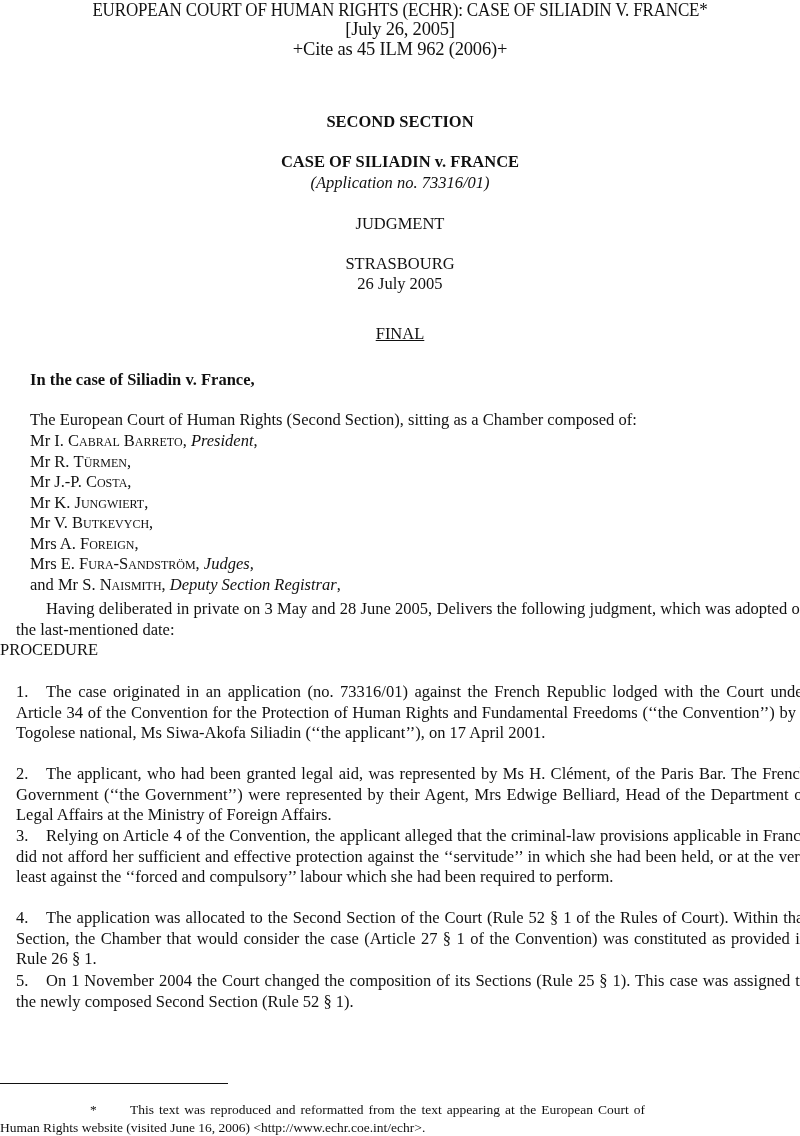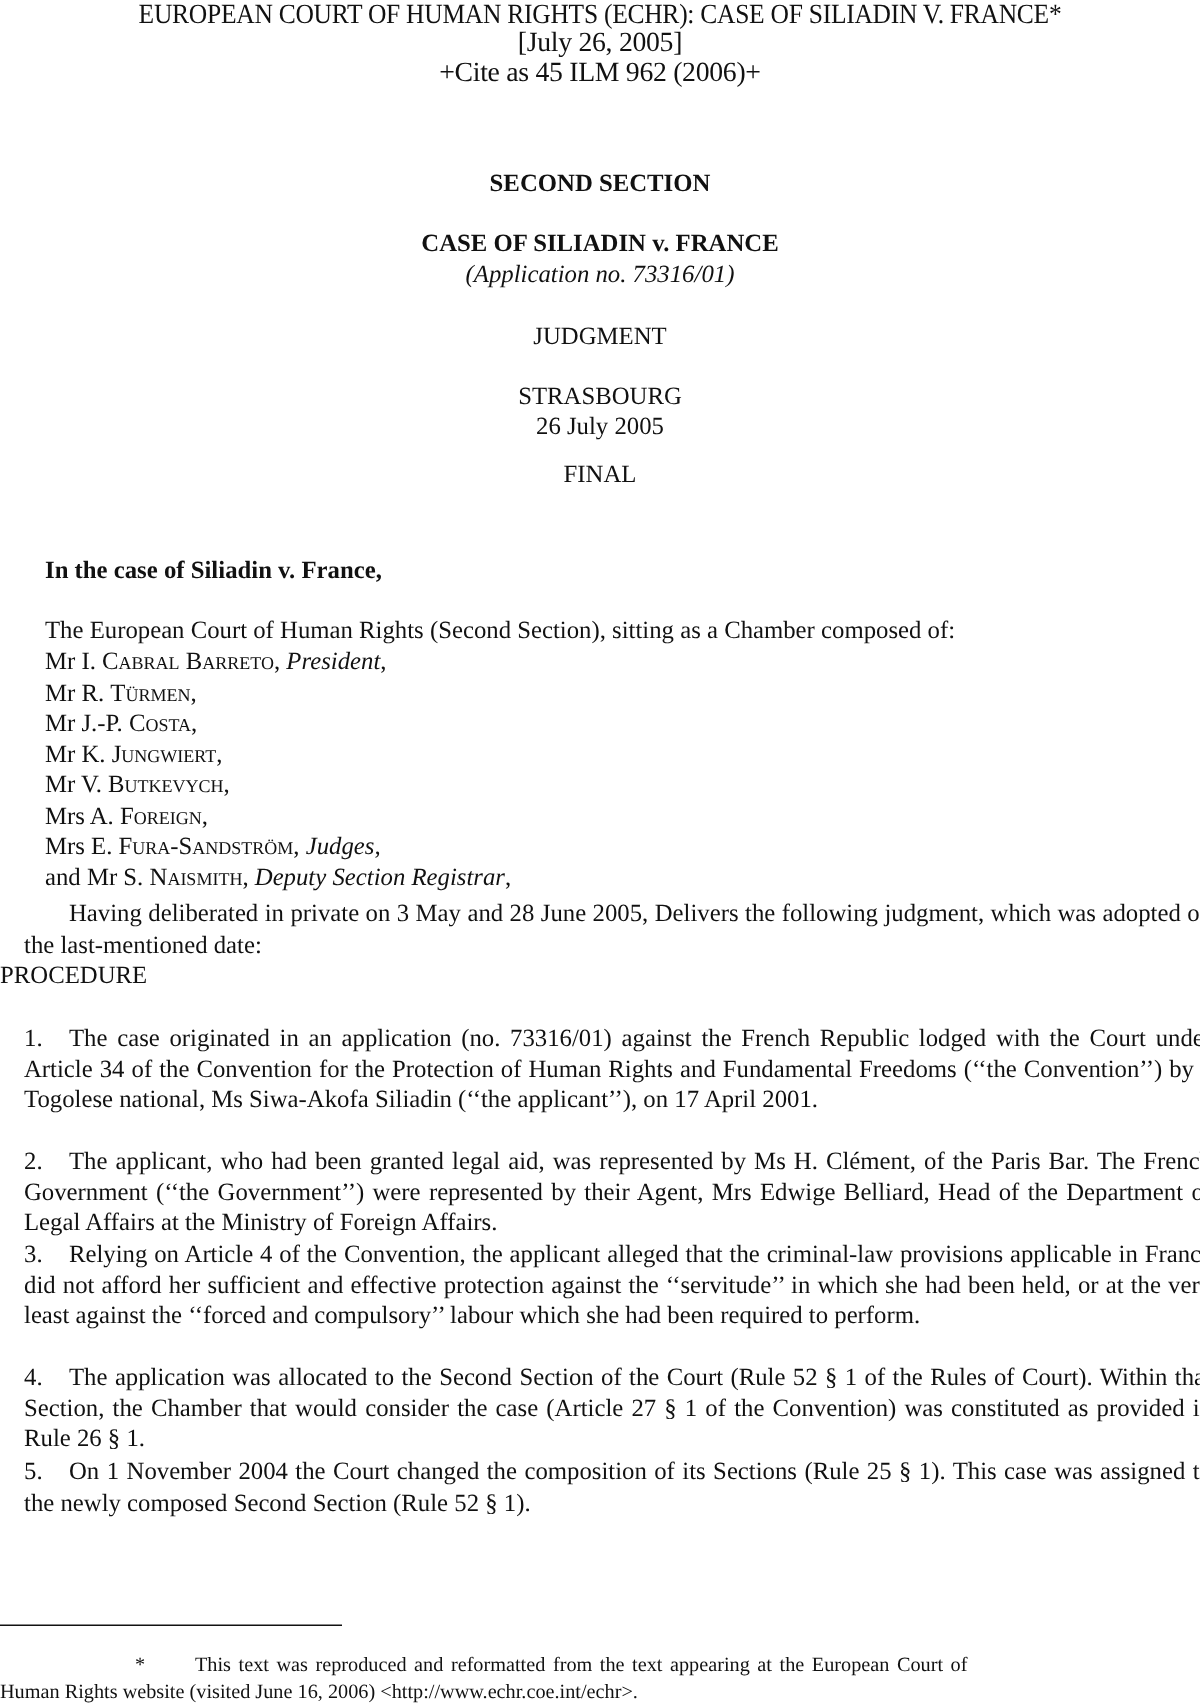--- a/index.html
+++ b/index.html
@@ -18,21 +18,21 @@
     .caption { font-size: 16.5px; line-height: 20px; }
     .bold { font-weight: bold; }
     .ital { font-style: italic; }
 
     .section { top: 112px; }
     .case { top: 152px; }
     .appno { top: 173px; }
     .judgment { top: 214px; }
     .stras { top: 254px; }
     .date { top: 274px; }
-    .final { top: 306px; }
+    .final { top: 324px; text-decoration: underline; }
 
     .body-text { font-size: 16.5px; line-height: 20.5px; }
     .intro { left: 30px; top: 370px; }
     .composed { left: 30px; top: 410px; }
     .judges { left: 30px; top: 431px; }
     .judges div { height: 20.5px; line-height: 20.5px; white-space: nowrap; }
     .sc { font-variant: small-caps; }
 
     .para { left: 16px; width: 792px; text-align: justify; font-size: 16.5px; line-height: 20.5px; }
     .para .first-indent { display: inline-block; width: 30px; }

